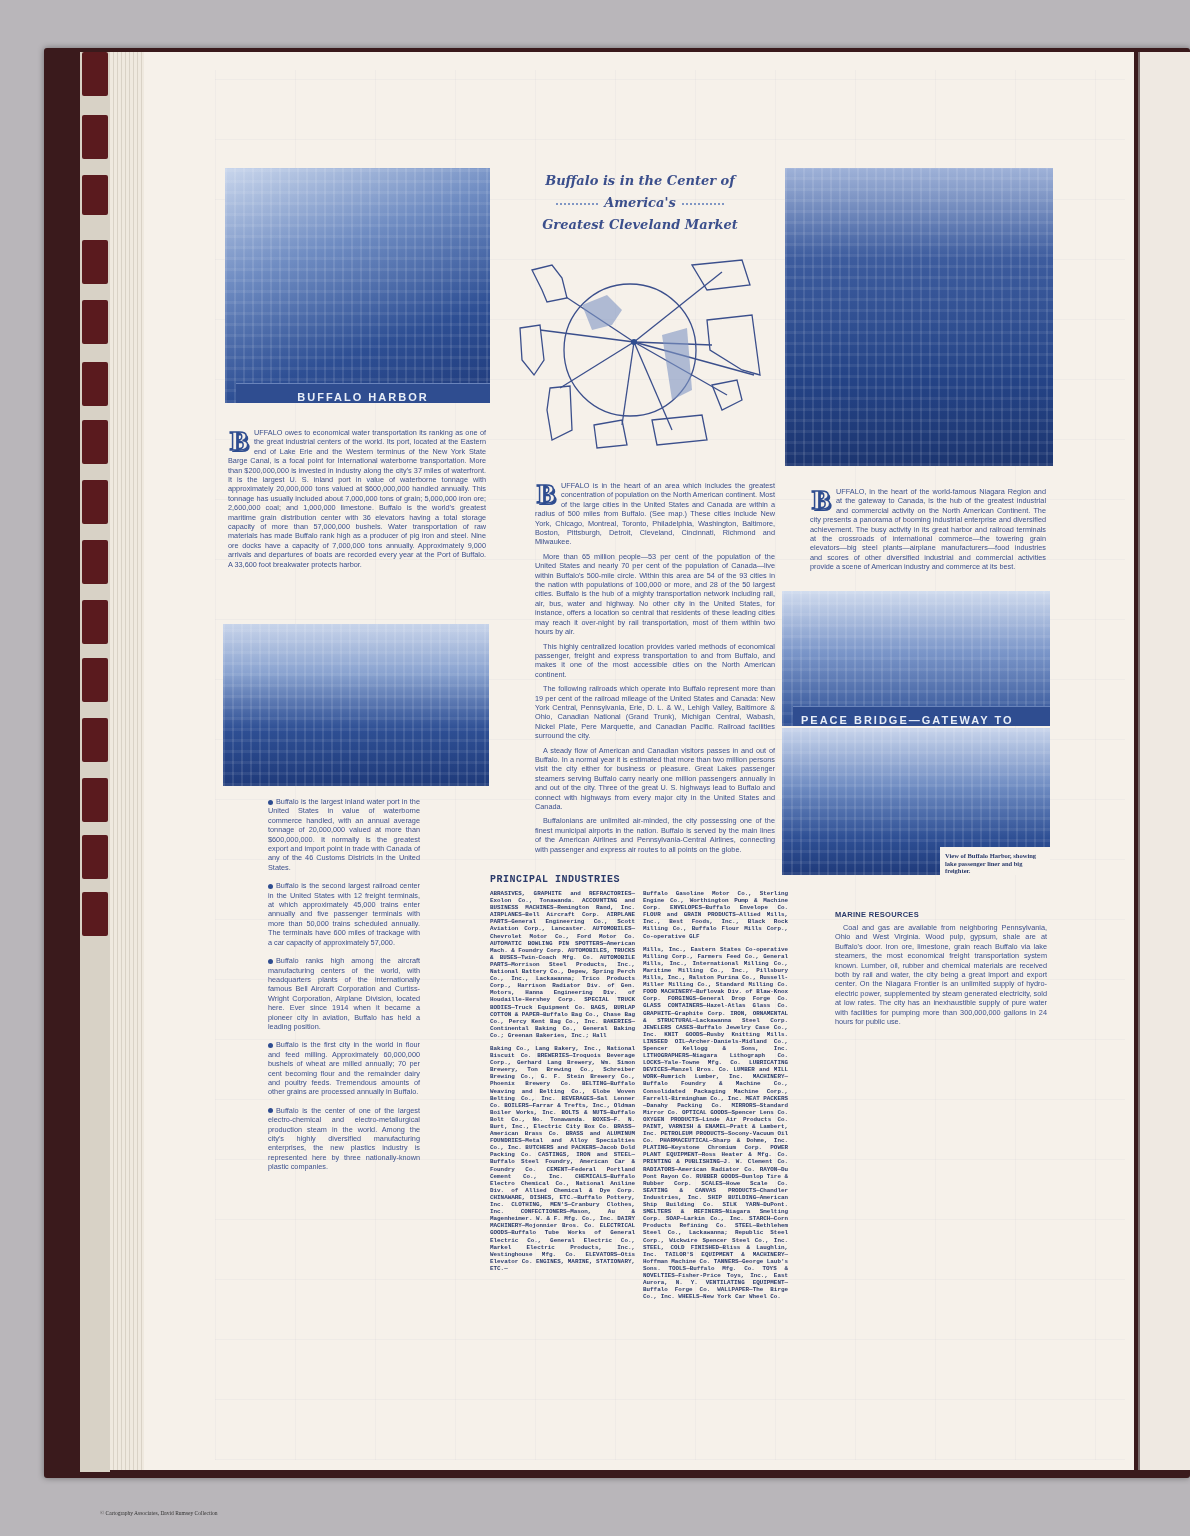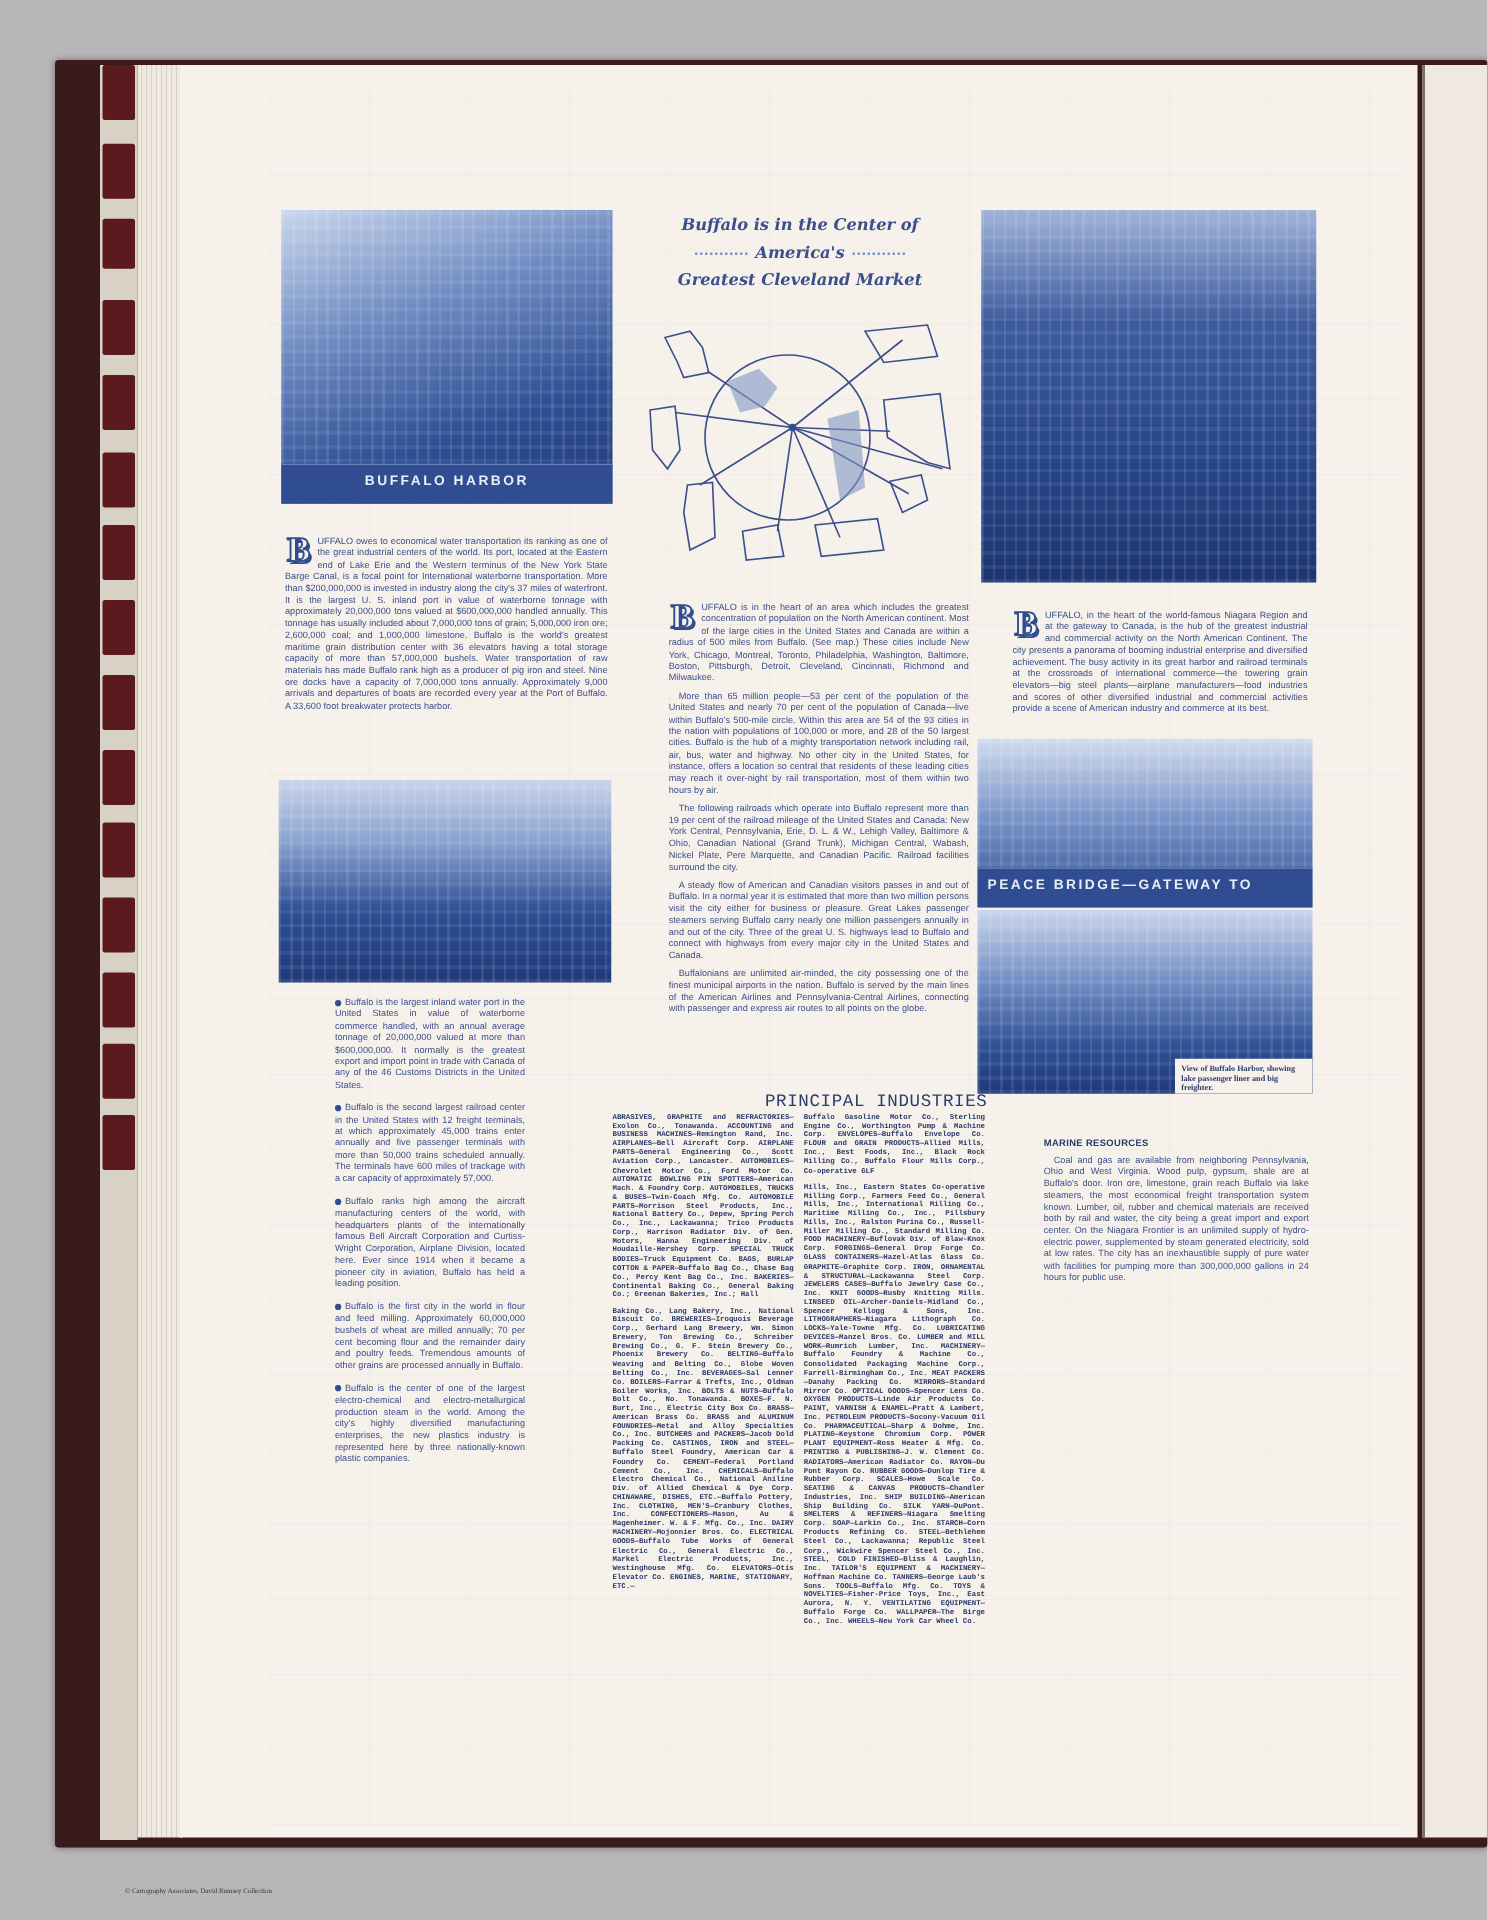--- a/index.html
+++ b/index.html
@@ -38,21 +38,21 @@
     position: absolute; overflow: hidden;
     background: linear-gradient(160deg, #c9d6ec 0%, #6f8cc2 35%, #2e4f94 70%, #1f3a7a 100%);
   }
   .photo .texture {
     position: absolute; inset: 0;
     background:
       repeating-linear-gradient(90deg, rgba(255,255,255,0.10) 0 2px, rgba(0,0,0,0) 2px 9px),
       repeating-linear-gradient(0deg, rgba(255,255,255,0.07) 0 3px, rgba(0,0,0,0) 3px 11px);
   }
   .caption-bar {
-    position: absolute; left: 0; right: 0; bottom: 0; height: 32px;
+    position: absolute; left: 11px; right: 0; bottom: 0; height: 20px;
     background: #2f4d90; color: #e8eef8; font-weight: bold;
     font-size: 11px; letter-spacing: 2px; text-align: center; line-height: 26px;
     border-top: 1px solid #6a84bb;
   }
   .text-block {
     position: absolute; font-size: 7.3px; line-height: 9.4px; color: #3b4f8c;
     text-align: justify; font-family: "Liberation Sans", sans-serif;
   }
   .text-block p { margin-bottom: 5px; text-indent: 8px; }
   .dropcap {
@@ -63,22 +63,22 @@
   }
   .bullet-para { margin-bottom: 9px; }
   .bullet-dot { display: inline-block; width: 5px; height: 5px; border-radius: 50%; background: #2f4d90; margin-right: 3px; vertical-align: middle; }
   .title-script {
     position: absolute; left: 530px; top: 170px; width: 220px; text-align: center;
     font-family: "DejaVu Serif", serif; font-style: italic; font-weight: bold;
     color: #3b4f8c; font-size: 13px; line-height: 22px;
   }
   .title-script .wave { display: inline-block; width: 42px; border-top: 2px dotted #8096c4; vertical-align: middle; margin: 0 6px; }
   .industries-title {
-    position: absolute; left: 490px; top: 874px; width: 300px; text-align: right;
-    font-family: "Liberation Mono", monospace; font-weight: normal; font-size: 14px; color: #2a3a6a;
+    position: absolute; left: 490px; top: 874px; width: 300px; text-align: left;
+    font-family: "Liberation Mono", monospace; font-weight: bold; font-size: 10px; color: #2a3a6a;
     letter-spacing: 0.5px;
   }
   .industries-col {
     position: absolute; font-family: "Liberation Mono", monospace; font-size: 5.9px; line-height: 7.1px;
     color: #2a3a6a; text-align: justify; font-weight: bold;
   }
   .industries-col p { margin-bottom: 6px; }
   .nat-title {
     position: absolute; left: 835px; top: 910px; font-weight: bold; font-size: 7.5px; color: #2a3a6a; letter-spacing: 0.3px;
   }
@@ -174,20 +174,21 @@
   <g fill="#8096c4" opacity="0.6">
     <path d="M70 55 L95 45 L110 60 L100 75 L80 80 Z"></path>
     <path d="M150 85 L175 78 L180 140 L160 150 Z"></path>
   </g>
   <circle cx="122" cy="92" r="3" fill="#2f4d90"></circle>
 </svg>
 
 <div class="text-block" style="left:535px;top:481px;width:240px;">
   <p style="text-indent:0"><span class="dropcap">B</span><span>UFFALO is in the heart of an area which includes the greatest concentration of population on the North American continent. Most of the large cities in the United States and Canada are within a radius of 500 miles from Buffalo. (See map.) These cities include New York, Chicago, Montreal, Toronto, Philadelphia, Washington, Baltimore, Boston, Pittsburgh, Detroit, Cleveland, Cincinnati, Richmond and Milwaukee.</span></p>
   <p>More than 65 million people—53 per cent of the population of the United States and nearly 70 per cent of the population of Canada—live within Buffalo's 500-mile circle. Within this area are 54 of the 93 cities in the nation with populations of 100,000 or more, and 28 of the 50 largest cities. Buffalo is the hub of a mighty transportation network including rail, air, bus, water and highway. No other city in the United States, for instance, offers a location so central that residents of these leading cities may reach it over-night by rail transportation, most of them within two hours by air.</p>
+  <p>This highly centralized location provides varied methods of economical passenger, freight and express transportation to and from Buffalo, and makes it one of the most accessible cities on the North American continent.</p>
   <p>The following railroads which operate into Buffalo represent more than 19 per cent of the railroad mileage of the United States and Canada: New York Central, Pennsylvania, Erie, D. L. &amp; W., Lehigh Valley, Baltimore &amp; Ohio, Canadian National (Grand Trunk), Michigan Central, Wabash, Nickel Plate, Pere Marquette, and Canadian Pacific. Railroad facilities surround the city.</p>
   <p>A steady flow of American and Canadian visitors passes in and out of Buffalo. In a normal year it is estimated that more than two million persons visit the city either for business or pleasure. Great Lakes passenger steamers serving Buffalo carry nearly one million passengers annually in and out of the city. Three of the great U. S. highways lead to Buffalo and connect with highways from every major city in the United States and Canada.</p>
   <p>Buffalonians are unlimited air-minded, the city possessing one of the finest municipal airports in the nation. Buffalo is served by the main lines of the American Airlines and Pennsylvania-Central Airlines, connecting with passenger and express air routes to all points on the globe.</p>
 </div>
 
 <div class="industries-title">PRINCIPAL INDUSTRIES</div>
 <div class="industries-col" style="left:490px;top:890px;width:145px;">
   <p>ABRASIVES, GRAPHITE and REFRACTORIES—Exolon Co., Tonawanda. ACCOUNTING and BUSINESS MACHINES—Remington Rand, Inc. AIRPLANES—Bell Aircraft Corp. AIRPLANE PARTS—General Engineering Co., Scott Aviation Corp., Lancaster. AUTOMOBILES—Chevrolet Motor Co., Ford Motor Co. AUTOMATIC BOWLING PIN SPOTTERS—American Mach. &amp; Foundry Corp. AUTOMOBILES, TRUCKS &amp; BUSES—Twin-Coach Mfg. Co. AUTOMOBILE PARTS—Morrison Steel Products, Inc., National Battery Co., Depew, Spring Perch Co., Inc., Lackawanna; Trico Products Corp., Harrison Radiator Div. of Gen. Motors, Hanna Engineering Div. of Houdaille-Hershey Corp. SPECIAL TRUCK BODIES—Truck Equipment Co. BAGS, BURLAP COTTON &amp; PAPER—Buffalo Bag Co., Chase Bag Co., Percy Kent Bag Co., Inc. BAKERIES—Continental Baking Co., General Baking Co.; Greenan Bakeries, Inc.; Hall</p>
   <p>Baking Co., Lang Bakery, Inc., National Biscuit Co. BREWERIES—Iroquois Beverage Corp., Gerhard Lang Brewery, Wm. Simon Brewery, Ton Brewing Co., Schreiber Brewing Co., G. F. Stein Brewery Co., Phoenix Brewery Co. BELTING—Buffalo Weaving and Belting Co., Globe Woven Belting Co., Inc. BEVERAGES—Sal Lenner Co. BOILERS—Farrar &amp; Trefts, Inc., Oldman Boiler Works, Inc. BOLTS &amp; NUTS—Buffalo Bolt Co., No. Tonawanda. BOXES—F. N. Burt, Inc., Electric City Box Co. BRASS—American Brass Co. BRASS and ALUMINUM FOUNDRIES—Metal and Alloy Specialties Co., Inc. BUTCHERS and PACKERS—Jacob Dold Packing Co. CASTINGS, IRON and STEEL—Buffalo Steel Foundry, American Car &amp; Foundry Co. CEMENT—Federal Portland Cement Co., Inc. CHEMICALS—Buffalo Electro Chemical Co., National Aniline Div. of Allied Chemical &amp; Dye Corp. CHINAWARE, DISHES, ETC.—Buffalo Pottery, Inc. CLOTHING, MEN'S—Cranbury Clothes, Inc. CONFECTIONERS—Mason, Au &amp; Magenheimer. W. &amp; F. Mfg. Co., Inc. DAIRY MACHINERY—Mojonnier Bros. Co. ELECTRICAL GOODS—Buffalo Tube Works of General Electric Co., General Electric Co., Markel Electric Products, Inc., Westinghouse Mfg. Co. ELEVATORS—Otis Elevator Co. ENGINES, MARINE, STATIONARY, ETC.—</p>
 </div>

